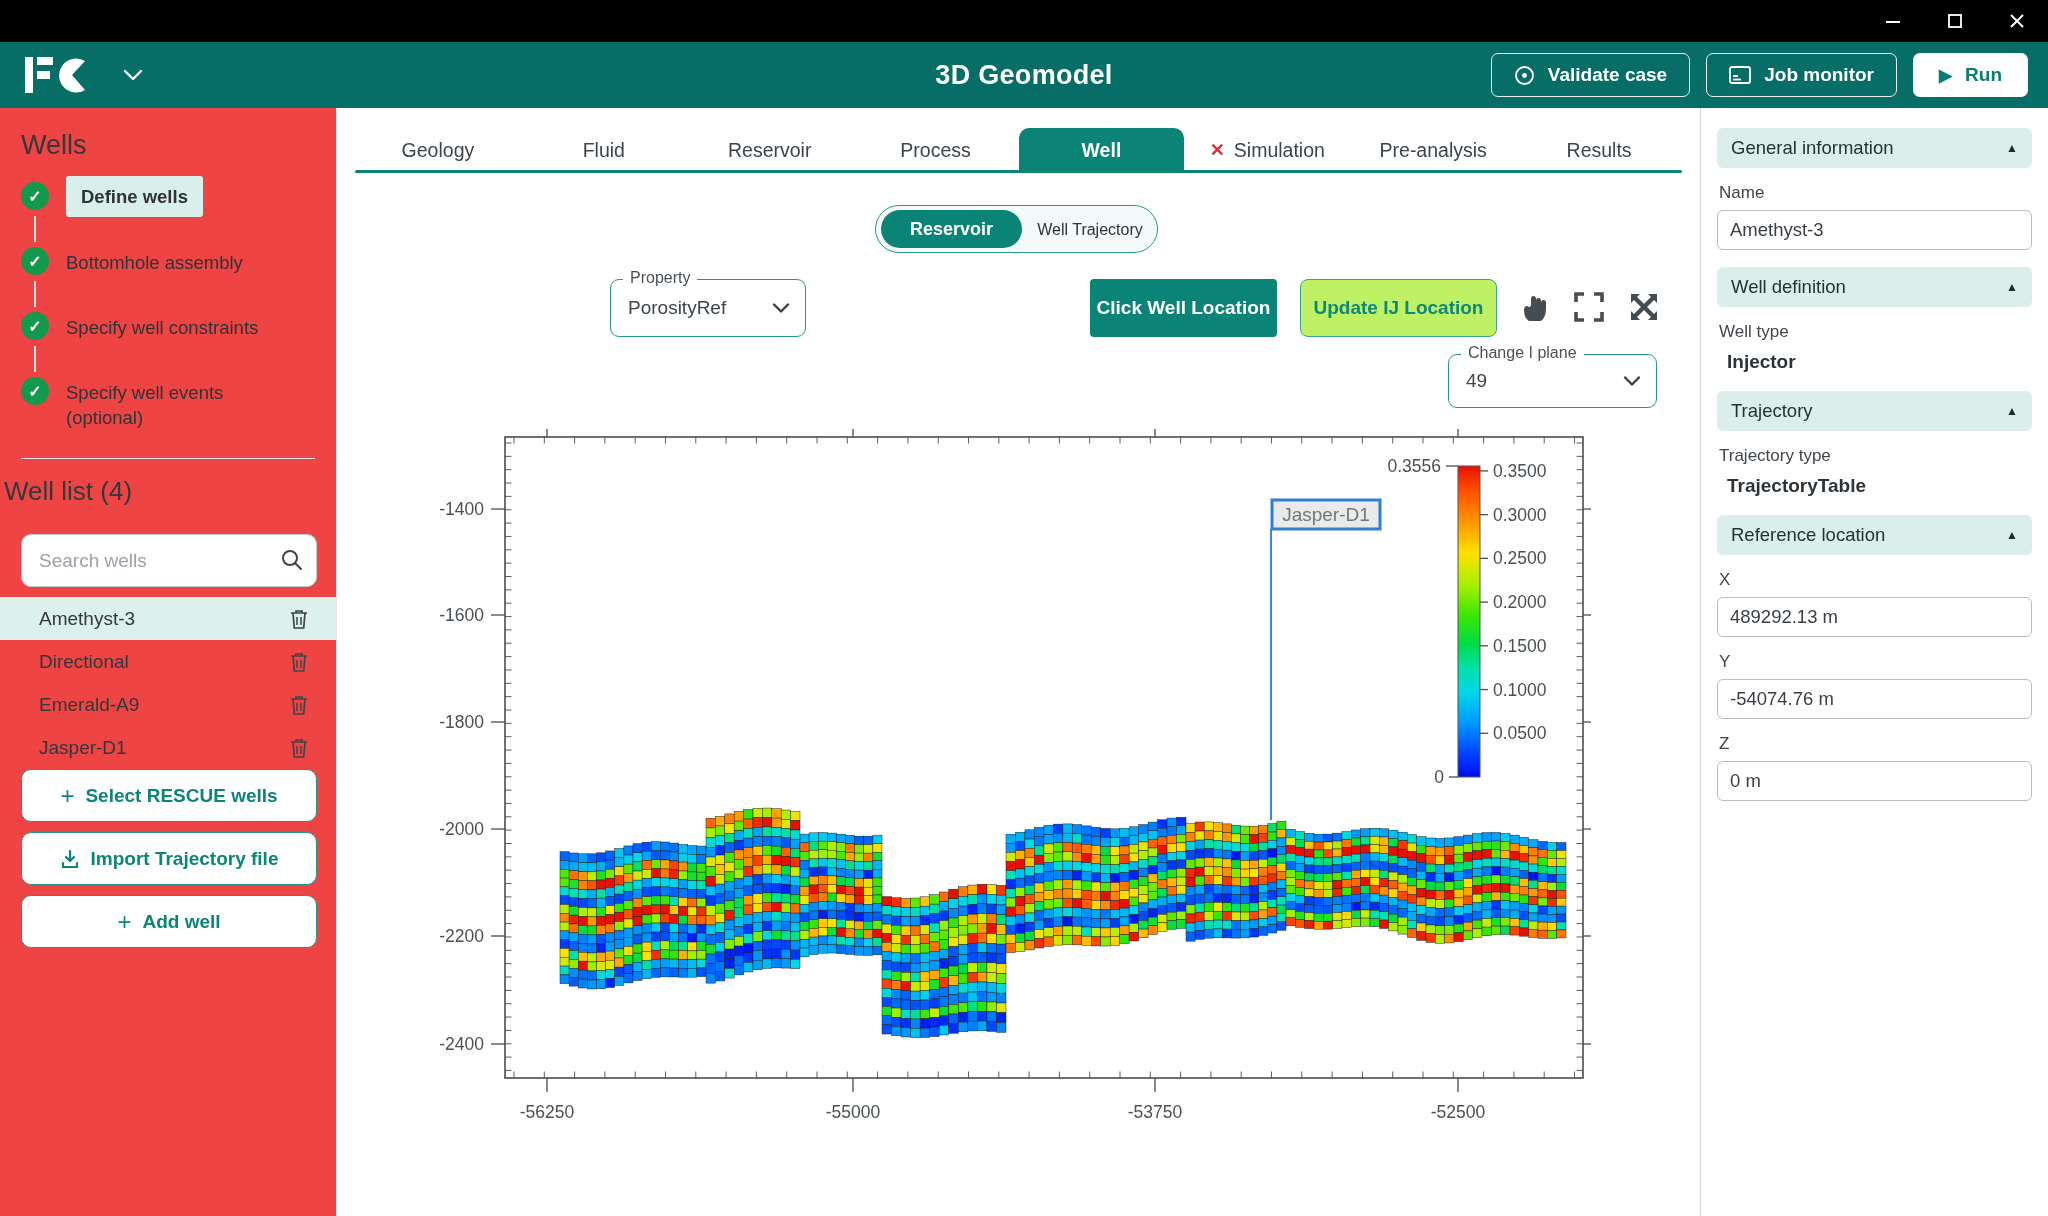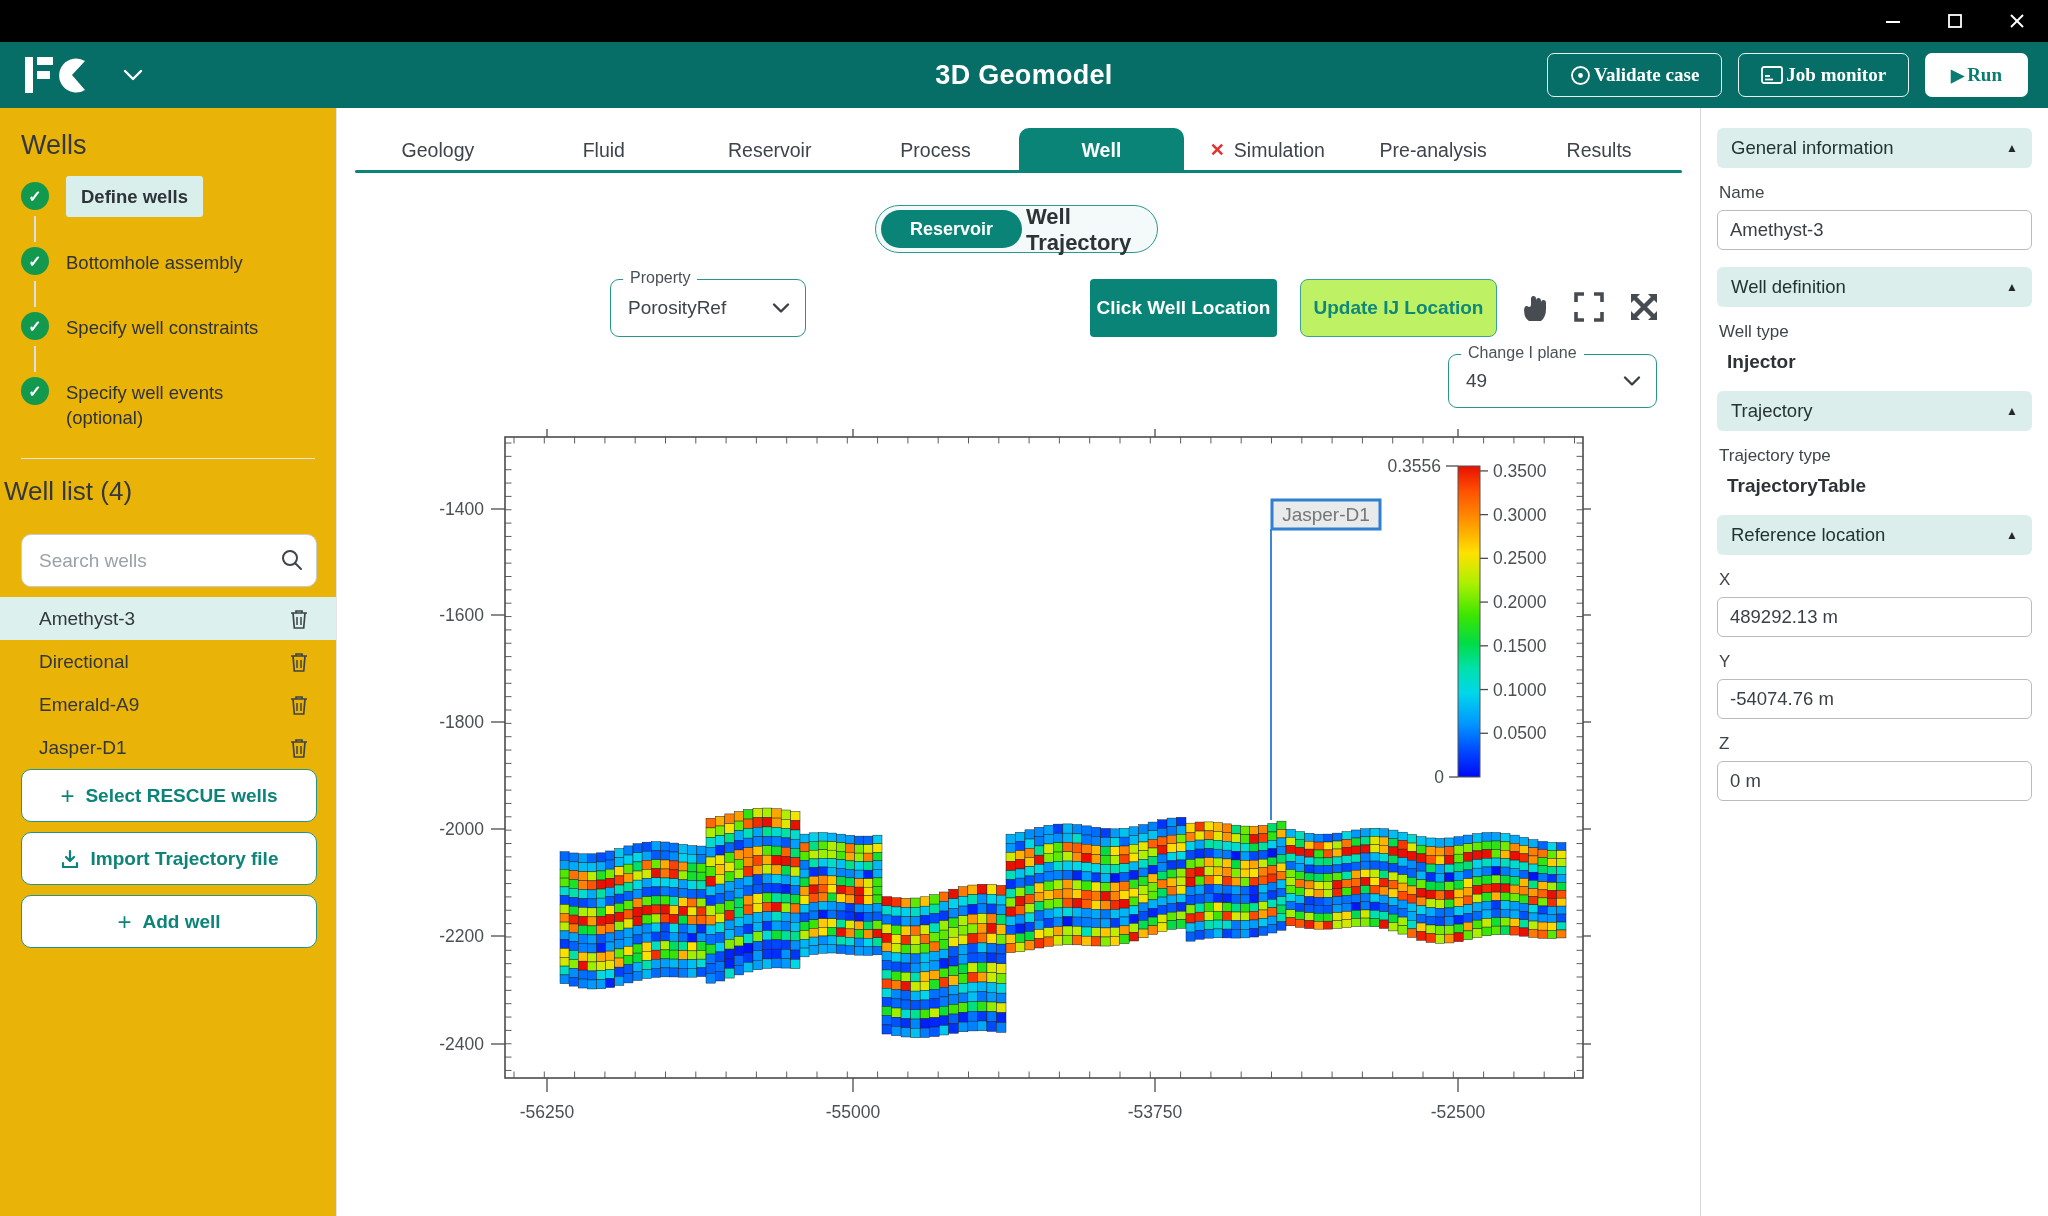--- a/index.html
+++ b/index.html
@@ -9,28 +9,28 @@
   
   .titlebar { height:42px; background:#000; display:flex; justify-content:flex-end; align-items:center; }
   .winbtn { width:62px; height:42px; display:flex; align-items:center; justify-content:center; cursor:pointer; }
 
   
   .appbar { height:66px; background:#076e67; position:relative; display:flex; align-items:center; }
   .brand { display:flex; align-items:center; gap:22px; margin-left:25px; }
   .apptitle { position:absolute; left:0; right:0; text-align:center; color:#fff; font-size:27px; font-weight:700; letter-spacing:.3px; }
   .hbtns { position:absolute; right:20px; display:flex; gap:16px; align-items:center; }
   .hbtn { height:44px; border:1.5px solid rgba(255,255,255,.9); border-radius:7px; background:transparent;
-    color:#fff; font-size:19px; font-weight:600; padding:0 22px; display:flex; gap:3px; align-items:center; cursor:pointer;font-family:Liberation Serif, serif; }
+    color:#fff; font-size:19px; font-weight:600; padding:0 22px; display:flex; gap:13px; align-items:center; cursor:pointer; }
   .runbtn { background:#fff; border:none; color:#0a7d72; padding:0 26px; }
   .runbtn .play { color:#0a7d72; font-size:17px; }
 
   .content { display:flex; height:1108px; }
 
   
-  .sidebar { width:337px; border-right:1px solid #e2e4e6; position:relative; background:#eab308; }
+  .sidebar { width:337px; border-right:1px solid #e2e4e6; position:relative; background:#ef4444; }
   .sb-title { position:absolute; left:21px; top:22px; font-size:27px; color:#33383d; }
   .steps { position:absolute; left:21px; top:72px; width:300px; }
   .step { position:relative; min-height:65px; display:flex; gap:17px; align-items:flex-start; }
   .step .check { width:28px; height:28px; border-radius:50%; background:#12994d; color:#fff; font-size:16px; font-weight:700;
     display:flex; align-items:center; justify-content:center; flex:none; margin-top:2px; }
   .step .slabel { font-size:18.5px; color:#2e3338; padding-top:5px; line-height:25px; }
   .step .slabel.pill { background:#d9efec; border-radius:3px; padding:8px 15px; margin-top:-4px; font-weight:600; }
   .step.haslink::after { content:''; position:absolute; left:13px; top:36px; width:2px; height:26px; background:#dde0e2; }
   .divider { position:absolute; left:21px; right:21px; top:350px; height:1px; background:#e4e6e8; }
   .sb-list-title { position:absolute; left:4px; top:368px; font-size:26px; color:#33383d; }
@@ -57,21 +57,21 @@
     display:flex; align-items:center; justify-content:center; gap:9px; }
   .tab.active { background:#0a8477; color:#fff; border-radius:10px 10px 0 0; font-weight:700; }
   .tab .err { color:#e03230; font-size:18px; font-weight:700; }
   .tabline { position:absolute; left:18px; top:62px; width:1327px; height:3px; background:#0a8477; border-radius:2px; }
 
   .toggle { position:absolute; left:538px; top:97px; width:283px; height:48px; border:1.5px solid #2a9a8e;
     border-radius:25px; background:#f3faf9; }
   .tg-a { position:absolute; left:5px; top:4px; width:141px; height:38px; background:#0a8477; border-radius:20px;
     color:#fff; font-weight:700; font-size:18px; display:flex; align-items:center; justify-content:center; cursor:pointer; }
   .tg-b { position:absolute; left:150px; top:0; width:128px; height:48px; display:flex; align-items:center; justify-content:center;
-    font-size:22px; font-weight:700; color:#2e3338; cursor:pointer; }
+    font-size:16px; font-weight:400; color:#2e3338; cursor:pointer; }
 
   .field { position:absolute; height:58px; border:1.6px solid #27968a; border-radius:9px; background:#fff; cursor:pointer; }
   .field .flabel { position:absolute; top:-11px; left:12px; background:#fff; padding:0 7px; font-size:16px; color:#4a5157; }
   .field .fvalue { position:absolute; left:17px; top:50%; transform:translateY(-50%); font-size:19px; color:#3d444a; }
   .field .chev  { position:absolute; right:15px; top:50%; transform:translateY(-50%); }
   #view-field { left:43px; top:171px; width:185px; }
   #property-field { left:273px; top:171px; width:196px; }
   #iplane-field { left:1111px; top:246px; width:209px; height:54px; }
 
   .btn-fill { position:absolute; left:753px; top:171px; width:187px; height:58px; background:#0a8477; border:none;

